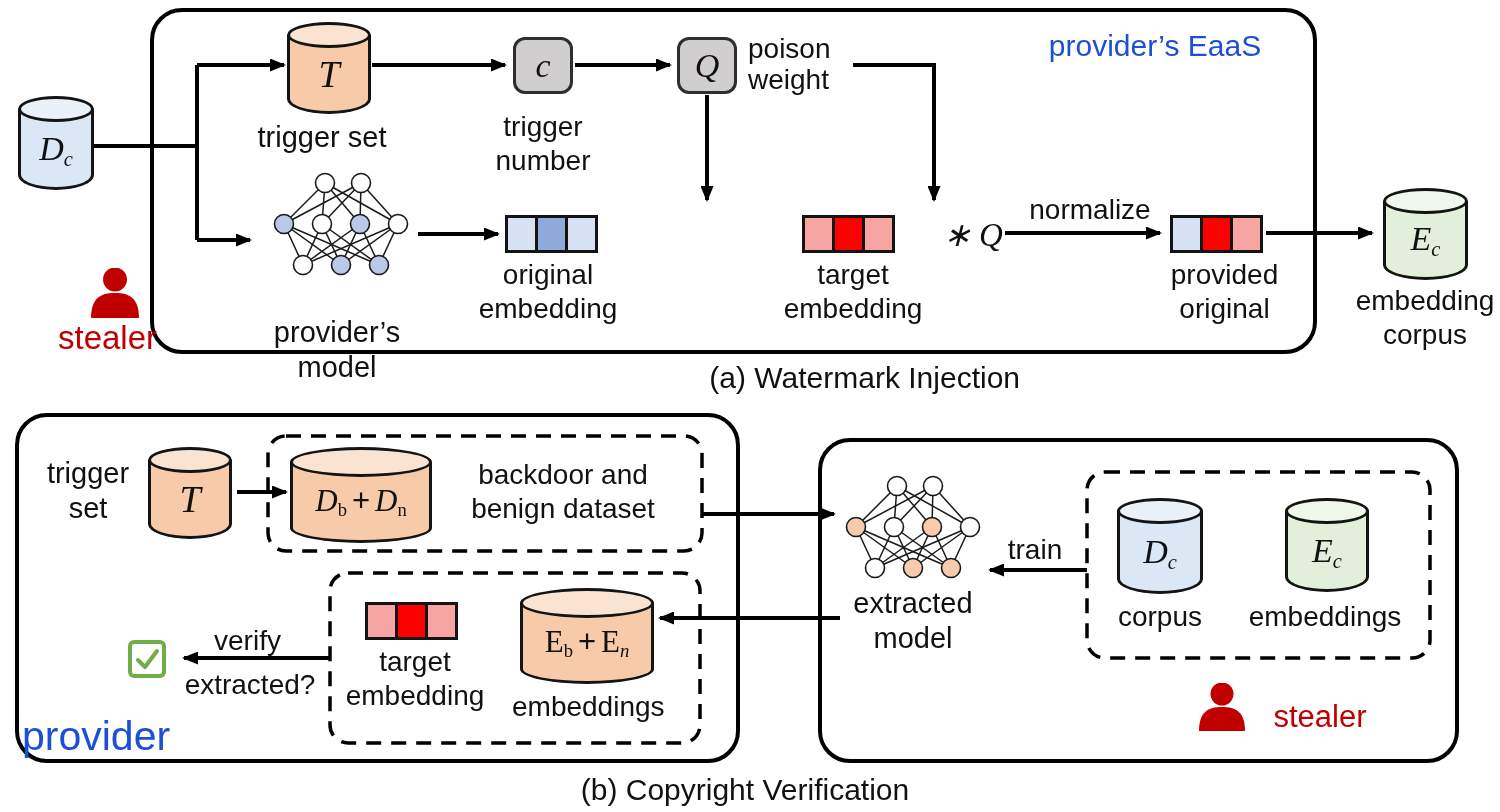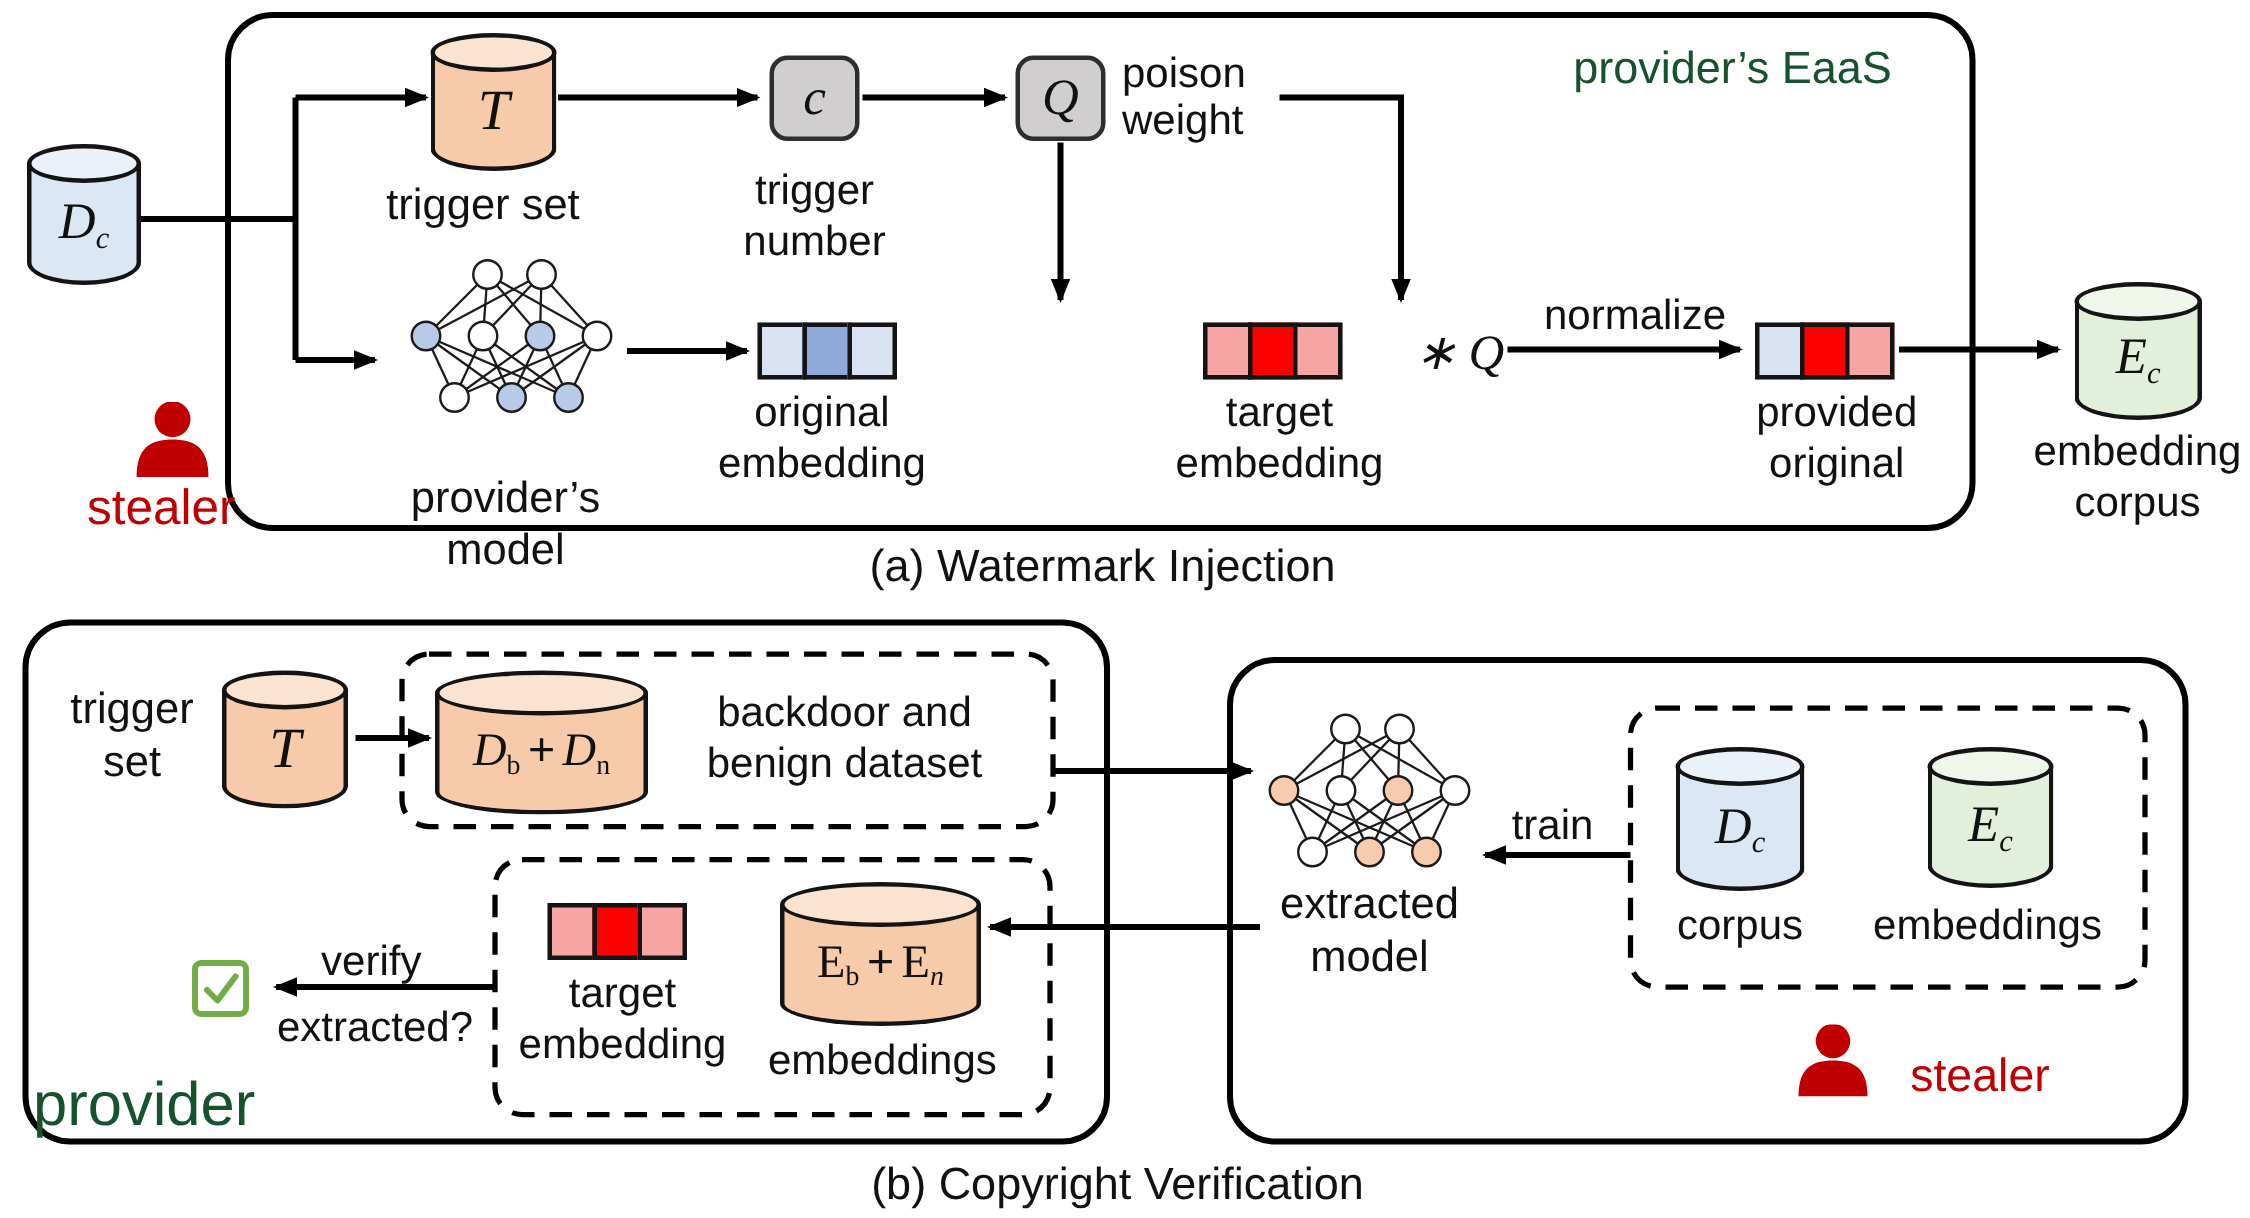--- a/index.html
+++ b/index.html
@@ -3,21 +3,21 @@
 <meta charset="utf-8">
 <style>
   html,body{margin:0;padding:0;background:#fff;}
   #canvas{position:relative;width:1500px;height:812px;background:#fff;overflow:hidden;
           font-family:"Liberation Sans",sans-serif;color:#111;}
   .panel{position:absolute;border:4px solid #000;border-radius:32px;box-sizing:border-box;z-index:0;background:transparent;}
   .wires{position:absolute;left:0;top:0;z-index:1;pointer-events:none;}
   .el{position:absolute;z-index:2;}
   .lbl{position:absolute;z-index:3;font-size:28px;line-height:1.2;text-align:center;white-space:pre-line;}
   .big{font-size:30px;}
-  .blue{color:#14532d;}
+  .blue{color:#1d4ed8;}
   .red{color:#C00000;font-size:33px;}
   .mathit{font-family:"Liberation Serif",serif;font-style:italic;}
   .mathup{font-family:"Liberation Serif",serif;font-style:normal;}
   .subsc{font-size:0.60em;vertical-align:-0.30em;}
   .formula{font-family:"Liberation Serif",serif;font-style:italic;font-size:33px;text-align:center;}
   
   .cyl .ctop{position:absolute;left:0;right:0;top:0;height:26px;border:3px solid #141414;
              border-radius:50%;box-sizing:border-box;z-index:2;}
   .cyl .cbod{position:absolute;left:0;right:0;top:13px;bottom:0;border:3px solid #141414;border-top:none;
              border-radius:0 0 50% 50% / 0 0 15px 15px;box-sizing:border-box;z-index:1;}
@@ -180,21 +180,21 @@
 original</div>
 
   <div class="el cyl" style="left:1383px;top:188px;width:85px;height:92px;">
     <div class="ctop" style="background:#EFF6EA;"></div>
     <div class="cbod" style="background:#E2EFDA;"></div>
     <span class="clab" style="font-size:34px;"><span class="mathit">E</span><span class="subsc mathit">c</span></span>
   </div>
   <div class="lbl" style="left:1350px;top:284px;width:150px;">embedding
 corpus</div>
 
-  <div class="lbl big" style="left:450px;top:360px;width:570px;">(a) Watermark Injection</div>
+  <div class="lbl big" style="left:450px;top:360px;width:570px;text-align:right;">(a) Watermark Injection</div>
 
   <div class="lbl" style="left:28px;top:456px;width:120px;font-size:29px;">trigger
 set</div>
 
   <div class="el cyl" style="left:148px;top:447px;width:84px;height:92px;">
     <div class="ctop" style="background:#FBE3D2;"></div>
     <div class="cbod" style="background:#F7CBAA;"></div>
     <span class="clab mathit" style="font-size:38px;">T</span>
   </div>
 

